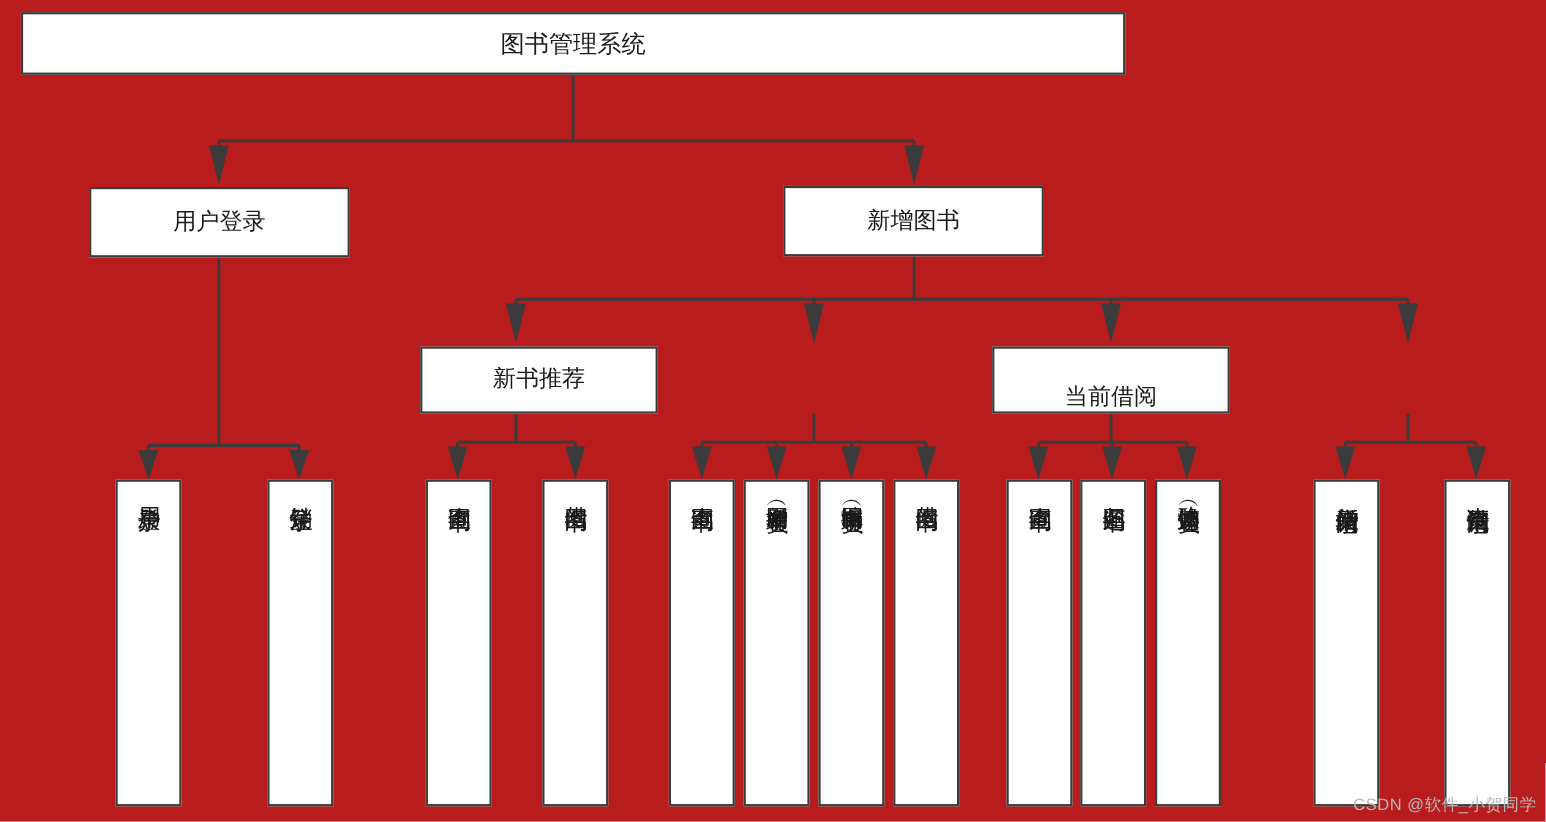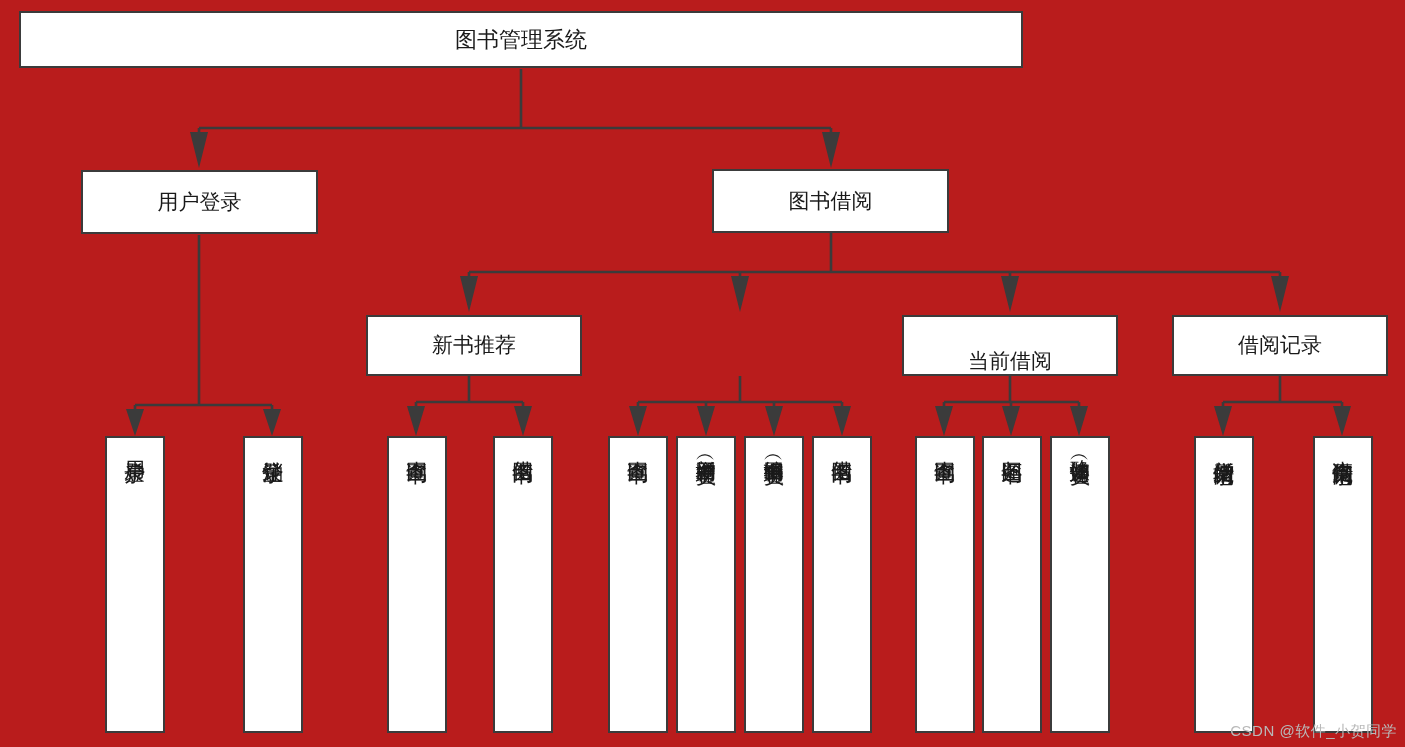--- a/index.html
+++ b/index.html
@@ -152,35 +152,32 @@
 
   <div class="node h root" style="left:19px; top:11px; width:1004px; height:57px;">
     <span class="label">图书管理系统</span>
   </div>
 
   <div class="node h" style="left:81px; top:170px; width:237px; height:64px;">
     <span class="label">用户登录</span>
   </div>
 
   <div class="node h" style="left:712px; top:169px; width:237px; height:64px;">
-    <span class="label">图书借阅</span>
-  </div>
-
-  <div class="node h" style="left:366px; top:315px; width:216px; height:61px;">
+    <span class="label">新增图书</span>
+  </div>
+
+  <div class="node h" style="left:382px; top:315px; width:216px; height:61px;">
     <span class="label">新书推荐</span>
   </div>
 
 
   <div class="node h" style="left:902px; top:315px; width:216px; height:61px;align-items:flex-end;">
     <span class="label">当前借阅</span>
   </div>
 
-  <div class="node h" style="left:1172px; top:315px; width:216px; height:61px;">
-    <span class="label">借阅记录</span>
-  </div>
 
   <div class="node v" style="left:105px; top:436px; width:60px; height:297px;">
     <span class="label">用户登录</span>
   </div>
 
   <div class="node v" style="left:243px; top:436px; width:60px; height:297px;">
     <span class="label">注销登录</span>
   </div>
 
   <div class="node v" style="left:387px; top:436px; width:60px; height:297px;">

